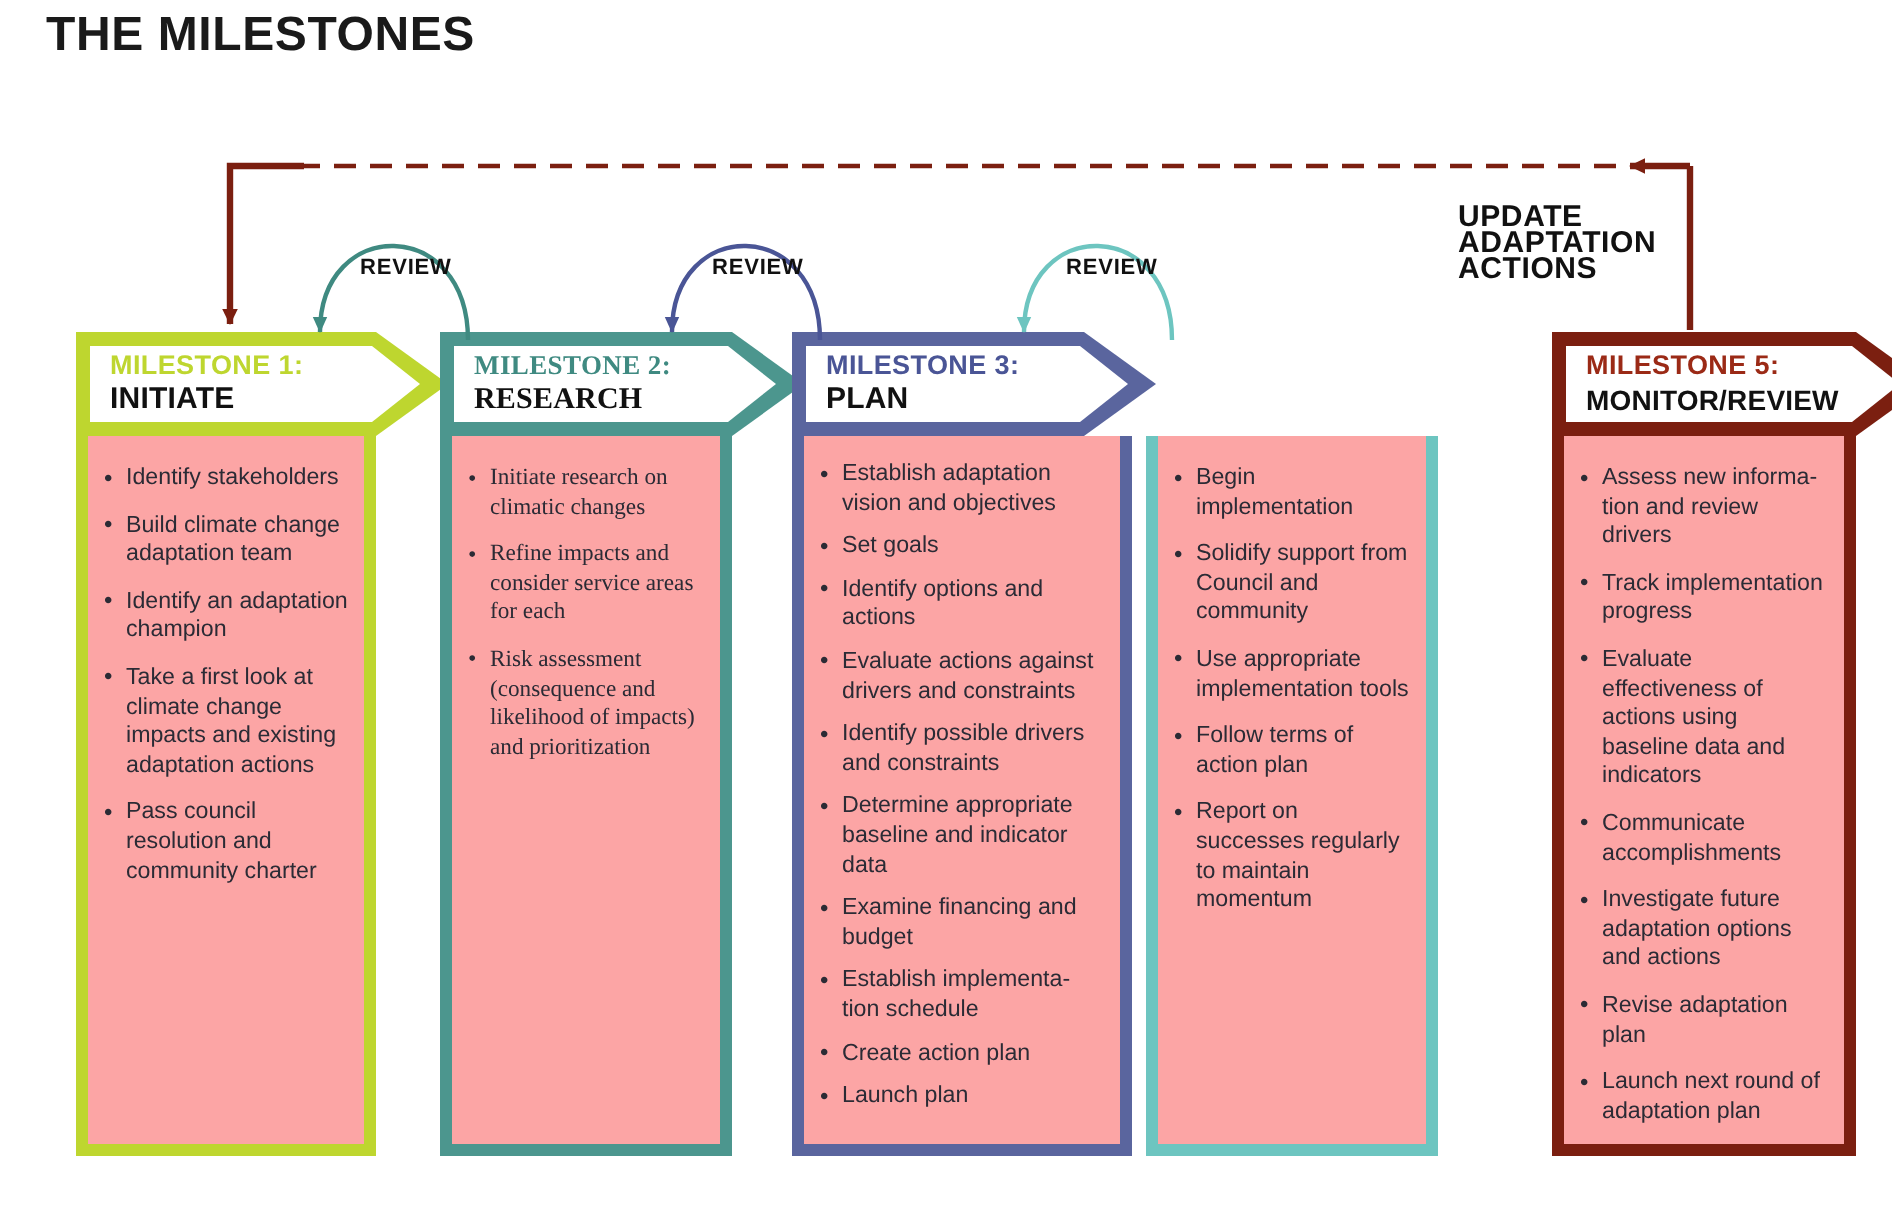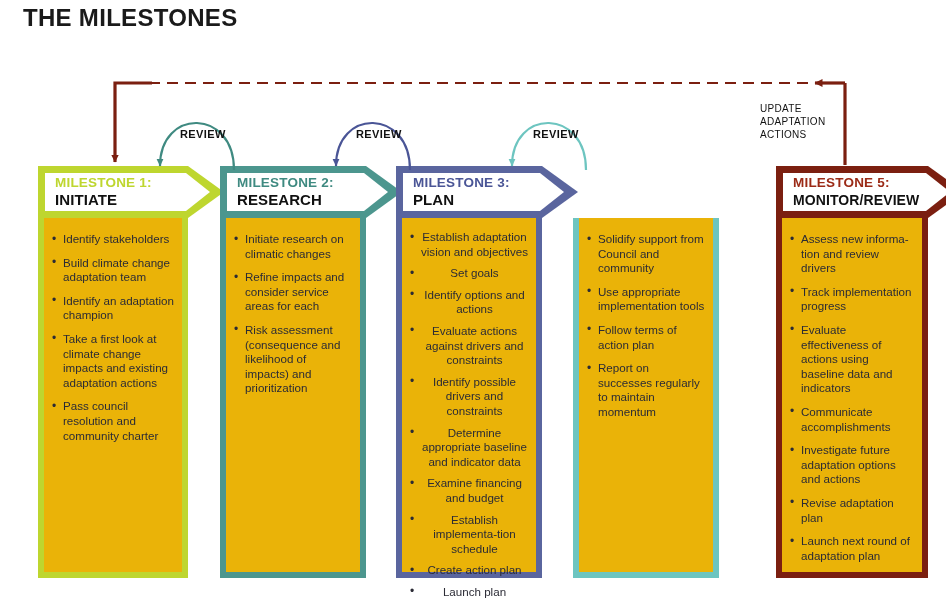--- a/index.html
+++ b/index.html
@@ -30,23 +30,23 @@
   .review-label{
     position:absolute;
     font-size:11px;
     font-weight:bold;
     letter-spacing:0.4px;
     color:#111;
     z-index:6;
   }
   #update-label{
     position:absolute;
-    left:760px; top:102px;
-    font-size:10px;
-    font-weight:normal;
+    left:729px; top:102px;
+    font-size:15px;
+    font-weight:bold;
     line-height:13px;
     letter-spacing:0.3px;
     color:#111;
     z-index:6;
     white-space:pre-line;
   }
 
   
   .milestone{
     position:absolute;
@@ -85,21 +85,21 @@
     font-weight:bold;
     color:#111111;
     line-height:18px;
     letter-spacing:0.1px;
   }
   .ms-body{
     position:absolute;
     top:52px;
     box-sizing:border-box;
     height:360px;
-    background:#eab308;
+    background:#fca5a5;
   }
   .ms-list{
     margin:0;
     padding:14px 8px 0 8px;
     list-style:none;
   }
   .ms-list li{
     position:relative;
     padding-left:11px;
     margin-bottom:9px;
@@ -179,21 +179,21 @@
       <div class="ms-body" style="width: 150px; border-top: none; border-right: 6px solid rgb(190, 214, 47); border-bottom: 6px solid rgb(190, 214, 47); border-left: 6px solid rgb(190, 214, 47); border-image: initial;">
         <ul class="ms-list">
           <li>Identify stakeholders</li>
           <li>Build climate change adaptation team</li>
           <li>Identify an adaptation champion</li>
           <li>Take a first look at climate change impacts and existing adaptation actions</li>
           <li>Pass council resolution and community charter</li>
         </ul>
       </div>
     </div>
-    <div class="milestone" style="left: 220px; width: 162px;">
+    <div class="milestone" style="left: 220px; width: 162px; font-family: Liberation Serif, serif;">
       <div class="ms-header" style="width: 182px;">
         <div class="ms-chevron" style="width: 182px;">
           <svg width="182" height="52" viewBox="0 0 182 52">
             <path d="M0,0 L146,0 L182,26 L146,52 L0,52 Z" fill="#4c968e"></path>
             <path d="M7,7 L144,7 L168,26 L144,45 L7,45 Z" fill="#ffffff"></path>
           </svg>
         </div>
         <div class="ms-header-inner" style="width: 132px;">
           <div class="ms-num" style="color: rgb(63, 138, 129);">MILESTONE 2:</div>
           <div class="ms-name">RESEARCH</div>
@@ -213,38 +213,39 @@
           <svg width="182" height="52" viewBox="0 0 182 52">
             <path d="M0,0 L146,0 L182,26 L146,52 L0,52 Z" fill="#5a659e"></path>
             <path d="M7,7 L144,7 L168,26 L144,45 L7,45 Z" fill="#ffffff"></path>
           </svg>
         </div>
         <div class="ms-header-inner" style="width: 132px;">
           <div class="ms-num" style="color: rgb(74, 85, 150);">MILESTONE 3:</div>
           <div class="ms-name">PLAN</div>
         </div>
       </div>
-      <div class="ms-body" style="width: 146px; border-top: none; border-right: 6px solid rgb(90, 101, 158); border-bottom: 6px solid rgb(90, 101, 158); border-left: 6px solid rgb(90, 101, 158); border-image: initial; text-align: center;">
+      <div class="ms-body" style="width: 170px; border-top: none; border-right: 6px solid rgb(90, 101, 158); border-bottom: 6px solid rgb(90, 101, 158); border-left: 6px solid rgb(90, 101, 158); border-image: initial;">
         <ul class="ms-list" style="padding-top: 12px;">
           <li style="margin-bottom: 7px;">Establish adaptation vision and objectives</li>
           <li style="margin-bottom: 7px;">Set goals</li>
           <li style="margin-bottom: 7px;">Identify options and actions</li>
           <li style="margin-bottom: 7px;">Evaluate actions against drivers and constraints</li>
           <li style="margin-bottom: 7px;">Identify possible drivers and constraints</li>
           <li style="margin-bottom: 7px;">Determine appropriate baseline and indicator data</li>
           <li style="margin-bottom: 7px;">Examine financing and budget</li>
           <li style="margin-bottom: 7px;">Establish implementa-tion schedule</li>
           <li style="margin-bottom: 7px;">Create action plan</li>
           <li style="margin-bottom: 7px;">Launch plan</li>
         </ul>
       </div>
     </div>
     <div class="milestone" style="left: 573px; width: 182px;">
       <div class="ms-body" style="width: 146px; border-top: none; border-right: 6px solid rgb(109, 197, 192); border-bottom: 6px solid rgb(109, 197, 192); border-left: 6px solid rgb(109, 197, 192); border-image: initial;">
         <ul class="ms-list">
+          <li>Begin implementation</li>
           <li>Solidify support from Council and community</li>
           <li>Use appropriate implementation tools</li>
           <li>Follow terms of action plan</li>
           <li>Report on successes regularly to maintain momentum</li>
         </ul>
       </div>
     </div>
     <div class="milestone" style="left: 776px; width: 188px;">
       <div class="ms-header" style="width: 188px;">
         <div class="ms-chevron" style="width: 188px;">

